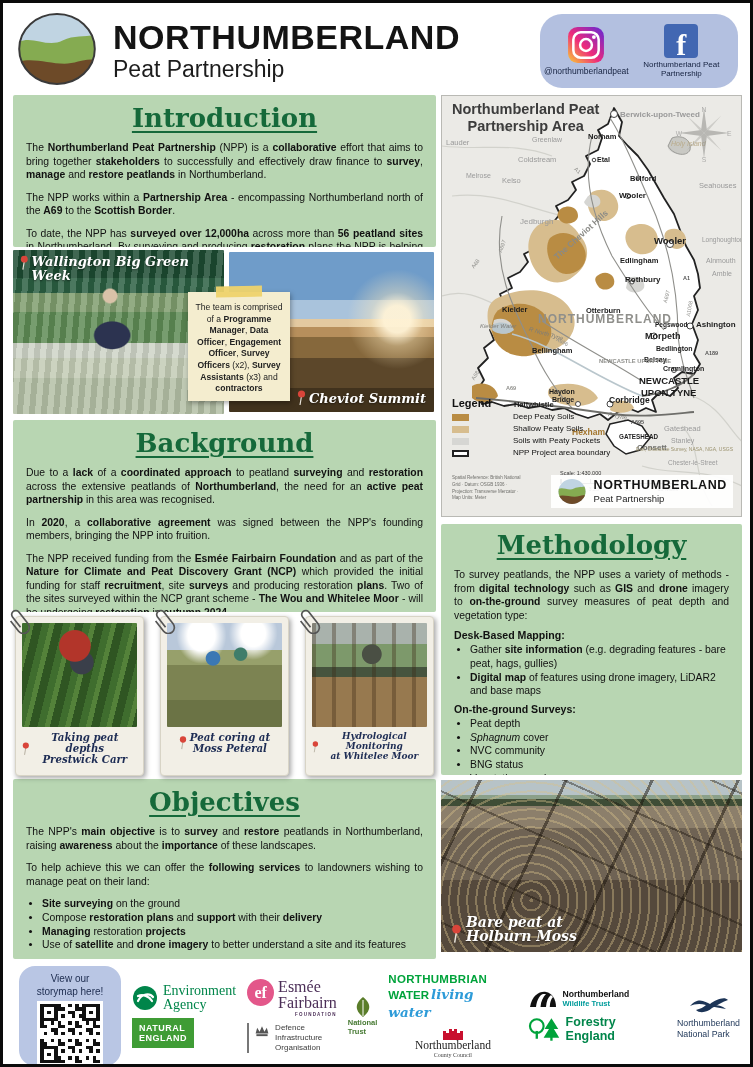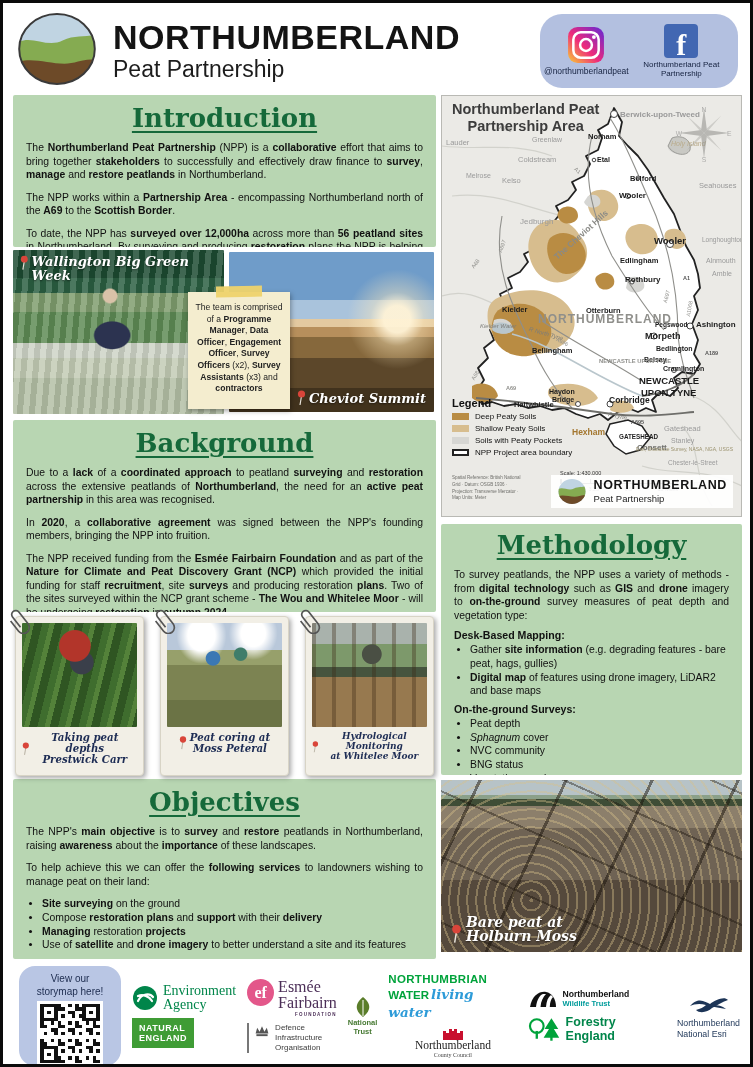--- a/index.html
+++ b/index.html
@@ -47,21 +47,21 @@
       repeating-linear-gradient(95deg, rgba(255,255,255,.16) 0 6px, rgba(0,0,0,.08) 6px 12px),
       linear-gradient(180deg, #1c4a31 0 17%, #2a5e41 17% 26%, #7e9c6d 26% 38%, #5d8a54 38% 57%, #cdd3c6 57% 66%, #c2cbb4 66% 78%, #b3bfa5 78% 100%);}
   .ph-cheviot{width:205px;height:160px;margin-top:2px;
     background:
       radial-gradient(circle at 82% 42%, rgba(255,243,214,.95) 0 7%, rgba(255,235,190,.4) 14%, transparent 26%),
       linear-gradient(180deg, #6f9cc9 0 30%, #a9c3dc 30% 42%, #e3c9a0 42% 47%, #b78f5c 47% 53%, #86683c 53% 66%, #5c472a 66% 85%, #41321d 85% 100%);}
   .cap-tl{position:absolute;top:5px;left:7px;display:flex;align-items:flex-start;gap:3px;}
   .cap-br{position:absolute;bottom:6px;right:8px;display:flex;align-items:flex-end;gap:3px;}
   .cap-bl{position:absolute;bottom:8px;left:10px;display:flex;align-items:flex-end;gap:4px;}
   .hand{font-family:"DejaVu Serif",serif;font-style:italic;font-weight:bold;color:#fff;font-size:13px;line-height:1.05;text-shadow:0 1px 2px rgba(0,0,0,.55);}
-  .sticky{position:absolute;left:175px;top:42px;width:102px;background:#f4edcf;box-shadow:1px 2px 5px rgba(0,0,0,.35);padding:10px 7px 14px;z-index:3;font-size:8.6px;line-height:1.35;text-align:center;color:#222;}
+  .sticky{position:absolute;left:175px;top:42px;width:102px;background:#f4edcf;box-shadow:1px 2px 5px rgba(0,0,0,.35);padding:10px 7px 6px;z-index:3;font-size:8.6px;line-height:1.35;text-align:center;color:#222;}
   .tape{position:absolute;left:28px;top:-6px;width:46px;height:11px;background:#eed36b;opacity:.95;transform:rotate(-1deg);}
 
   
   .polaroid-strip{display:flex;gap:16px;margin:4px 2px 0;height:160px;}
   .polaroid{position:relative;flex:0 0 129px;background:#f2efe6;border:1px solid #d8d4c6;border-radius:4px;box-shadow:1.5px 2px 5px rgba(0,0,0,.35);padding:6px 6px 0;}
   .polaroid .ph{height:104px;border-radius:1px;}
   .ph-ferns{background:
       radial-gradient(circle at 46% 22%, #b2352a 0 15%, transparent 16%),
       radial-gradient(circle at 52% 38%, #3a3f4a 0 13%, transparent 14%),
       repeating-linear-gradient(104deg, #3f6d2e 0 7px, #54823a 7px 12px, #2f5522 12px 20px);}
@@ -79,21 +79,21 @@
   .clip{position:absolute;top:-11px;left:-7px;z-index:4;}
 
   
   .map{position:relative;height:422px;background:#ebeae6;border:1px solid #b9b9b4;overflow:hidden;}
   .map-title{position:absolute;top:5px;left:10px;z-index:5;font-size:14.5px;font-weight:bold;color:#3c3c3c;line-height:1.15;text-align:center;}
   .map-lbl{position:absolute;white-space:nowrap;color:#1c1c1c;transform-origin:left top;z-index:4;}
   .map-svg{position:absolute;inset:0;}
   .compass{position:absolute;top:8px;right:8px;opacity:.55;z-index:5;}
   .legend{position:absolute;left:10px;bottom:56px;z-index:6;}
   .legend-title{font-size:11px;font-weight:bold;margin-bottom:3px;color:#111;}
-  .leg-item{display:flex;align-items:center;margin-bottom:3px;}
+  .leg-item{display:flex;align-items:flex-end;margin-bottom:3px;gap:38px;}
   .leg-sw{width:17px;height:7px;margin-right:6px;flex:0 0 17px;}
   .leg-lab{font-size:8px;color:#111;}
   .map-meta{position:absolute;left:10px;bottom:14px;z-index:6;font-size:4.5px;color:#6e6e6a;width:70px;line-height:1.5;}
   .scalebar{position:absolute;left:118px;bottom:24px;z-index:6;width:118px;}
   .sb-line{height:5px;border:1px solid #333;border-top:none;display:flex;}
   .sb-line span{flex:1;border-left:1px solid #333;height:5px;}
   .sb-ticks{display:flex;justify-content:space-between;font-size:5.5px;color:#333;margin-top:2px;}
   .scale-note{font-size:5.5px;color:#333;margin-bottom:3px;}
   .map-attr{position:absolute;right:8px;bottom:64px;z-index:6;font-size:5px;color:#9a916d;}
   .map-logo{position:absolute;right:8px;bottom:8px;z-index:6;display:flex;align-items:center;gap:7px;background:rgba(255,255,255,.92);padding:3px 6px;}
@@ -121,21 +121,21 @@
   .esmee-row{display:flex;align-items:flex-start;gap:4px;}
   .ef-circle{width:27px;height:27px;border-radius:50%;background:#e3578a;color:#fff;font-family:"Liberation Serif",serif;font-size:16px;font-weight:bold;display:flex;align-items:center;justify-content:center;}
   .esmee-name{font-family:"Liberation Serif",serif;color:#4b2e57;font-size:16px;line-height:1.0;}
   .esmee-found{font-size:4.5px;letter-spacing:1.2px;color:#4b2e57;font-weight:bold;text-align:right;margin-top:1px;}
   .dio{display:flex;gap:5px;border-left:2px solid #777;padding-left:5px;}
   .dio-text{font-size:8px;color:#3c3c3c;line-height:1.25;}
   .ea{display:flex;align-items:center;gap:5px;}
   .ea-text{color:#00854a;font-family:"Liberation Serif",serif;font-size:14px;line-height:1.0;}
   .ne-box{background:#3f9c35;color:#fff;font-size:9px;font-weight:bold;letter-spacing:.5px;padding:5px 7px;line-height:1.15;text-align:left;}
   .nt{display:flex;flex-direction:column;align-items:center;gap:1px;}
-  .nt-text{color:#467932;font-size:7.5px;font-weight:bold;text-align:center;line-height:1.1;}
+  .nt-text{color:#467932;font-size:7.5px;font-weight:bold;text-align:left;line-height:1.1;}
   .nwater .l1{color:#00a33b;font-weight:bold;font-size:11.5px;letter-spacing:.3px;line-height:.95;}
   .nwater .l2{color:#00a33b;font-weight:bold;font-size:11.5px;display:inline;}
   .nwater .script{font-family:"DejaVu Serif",serif;font-style:italic;font-weight:bold;color:#2d9bd8;font-size:13.5px;margin-left:2px;}
   .ncc{display:flex;flex-direction:column;align-items:center;}
   .ncc-name{font-family:"Liberation Serif",serif;font-size:11.5px;color:#222;line-height:1;}
   .ncc-sub{font-family:"Liberation Serif",serif;font-size:6px;color:#444;}
   .nwt{display:flex;align-items:center;gap:4px;}
   .nwt-name{font-size:8.6px;font-weight:bold;color:#111;line-height:1.1;}
   .nwt-sub{font-size:7.6px;color:#009b9b;font-weight:bold;}
   .fe{display:flex;align-items:center;gap:4px;}
@@ -914,16 +914,16 @@
           </svg>
         <span class="fe-text">Forestry England</span>
       </div>
     </div>
 
     <div class="nnp plogo">
       <svg width="44" height="26" viewBox="0 0 44 26">
           <path d="M4 14 C 12 4 20 10 24 12 C 30 8 38 4 42 8 C 36 10 30 14 26 16 C 22 20 14 22 10 18 C 14 17 18 15 20 13 C 14 11 8 12 4 14 Z" fill="#1d3557"></path>
           <path d="M24 12 C 28 13 33 13 37 15 L40 17 C 34 16 28 15 24 14 Z" fill="#1d3557"></path>
         </svg>
-      <div class="nnp-text"><span>Northumberland</span><br><span>National Esri</span></div>
+      <div class="nnp-text"><span>Northumberland</span><br><span>National Park</span></div>
     </div>
   </div>
 </div>
 
 </body></html>

